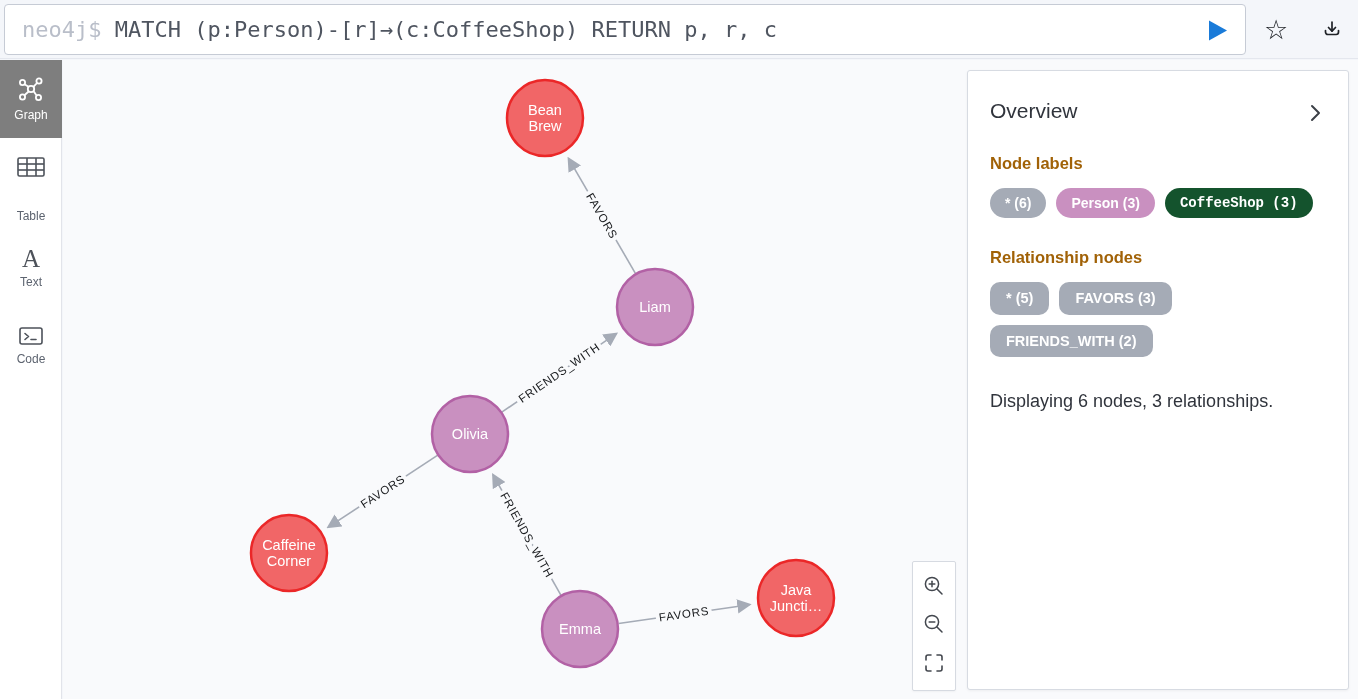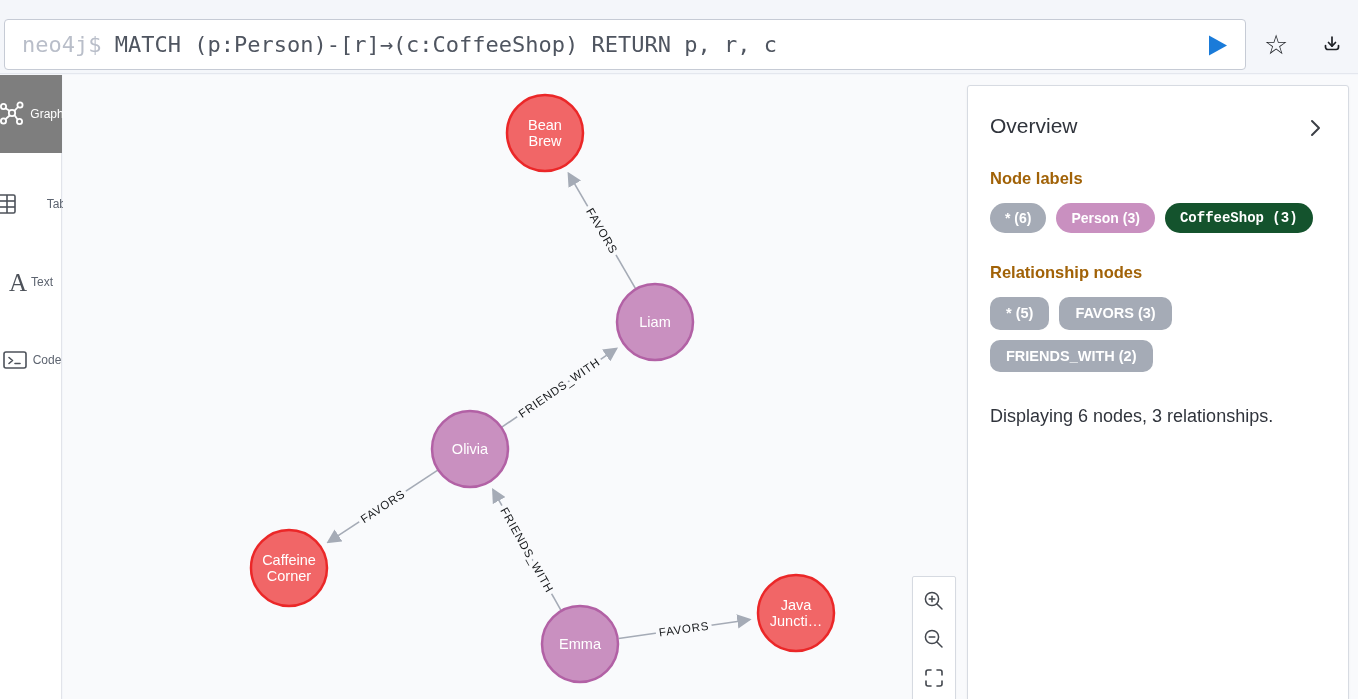--- a/index.html
+++ b/index.html
@@ -1,36 +1,36 @@
 <!DOCTYPE html>
 <html><head>
 <meta charset="utf-8">
 <style>
   * { margin:0; padding:0; box-sizing:border-box; }
   html,body { width:1358px; height:699px; }
   body { font-family:"Liberation Sans", sans-serif; background:#f4f6fa; overflow:hidden; }
-  #app { position:relative; width:1358px; height:574px;margin-top:15px; }
+  #app { position:relative; width:1358px; height:574px; }
 
   
   #topbar { position:absolute; left:0; top:0; width:1358px; height:59px; background:#f4f6fa; border-bottom:1px solid #e4e7ee; }
   #query-bar { position:absolute; left:4px; top:4px; width:1242px; height:51px; background:#ffffff;
                border:1px solid #c6cbd5; border-radius:4px; display:flex; align-items:center; padding:0 56px 0 17px; }
   #query-text { font-family:"DejaVu Sans Mono", monospace; font-size:22px; white-space:pre; letter-spacing:0; }
   .prompt { color:#b9bec9; }
   .cypher { color:#4f5560; }
   #run-btn { position:absolute; right:16px; top:14px; width:22px; height:23px; cursor:pointer; background:none; border:none; }
   #run-btn svg { display:block; }
   .bar-icon-btn { position:absolute; top:12px; width:36px; height:36px; background:none; border:none; cursor:pointer;
                   display:flex; align-items:center; justify-content:center; }
   #favorite-btn { left:1258px; font-size:27px; color:#1e2126; line-height:1; }
   #download-btn { left:1314px; }
 
   
   #sidebar { position:absolute; left:0; top:60px; width:62px; height:639px; background:#ffffff; border-right:1px solid #e2e4ea; }
-  .side-tab { width:62px; display:flex; flex-direction:row; align-items:center; justify-content:center; cursor:pointer;
+  .side-tab { width:62px; display:flex; flex-direction:column; align-items:center; justify-content:center; cursor:pointer;
               color:#5d6470; font-size:12px; gap:4px; }
   .side-tab.selected { background:#7e7e7e; color:#ffffff; }
   #tab-graph { height:78px; }
   #tab-table { height:66px; margin-top:18px;gap:30px; }
   #tab-text  { height:66px; margin-top:12px; }
   #tab-code  { height:66px; margin-top:12px; }
   .side-tab svg { display:block; }
   .texticon { font-family:"Liberation Serif", serif; font-size:25px; font-weight:400; color:#4d525a; line-height:1; }
 
   

